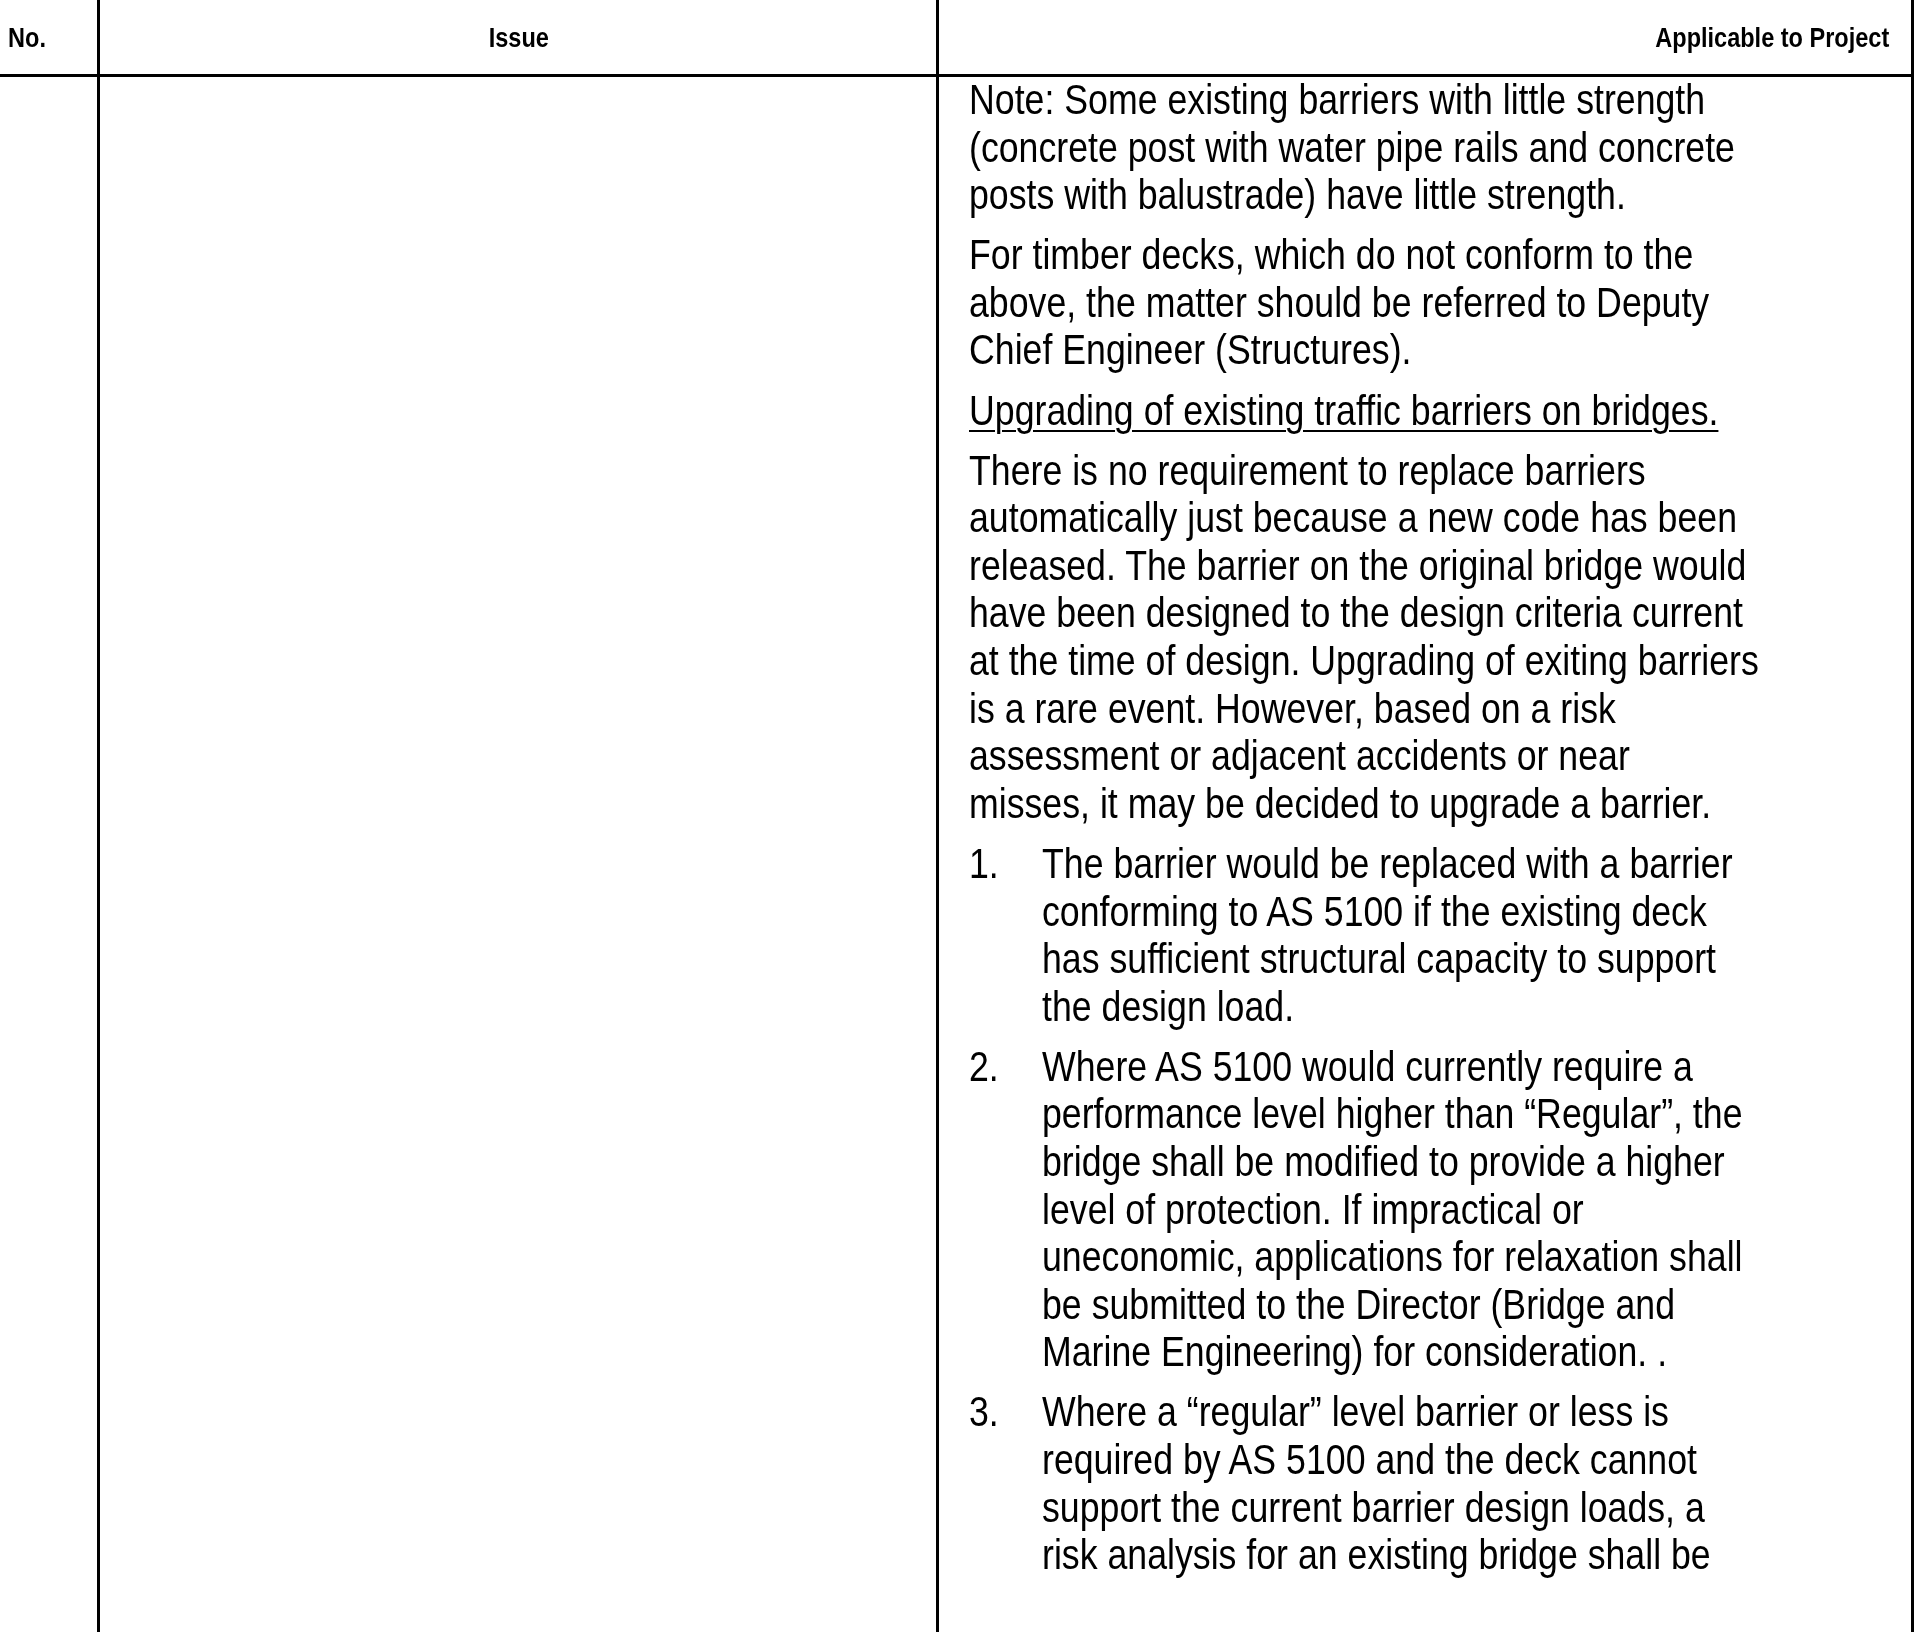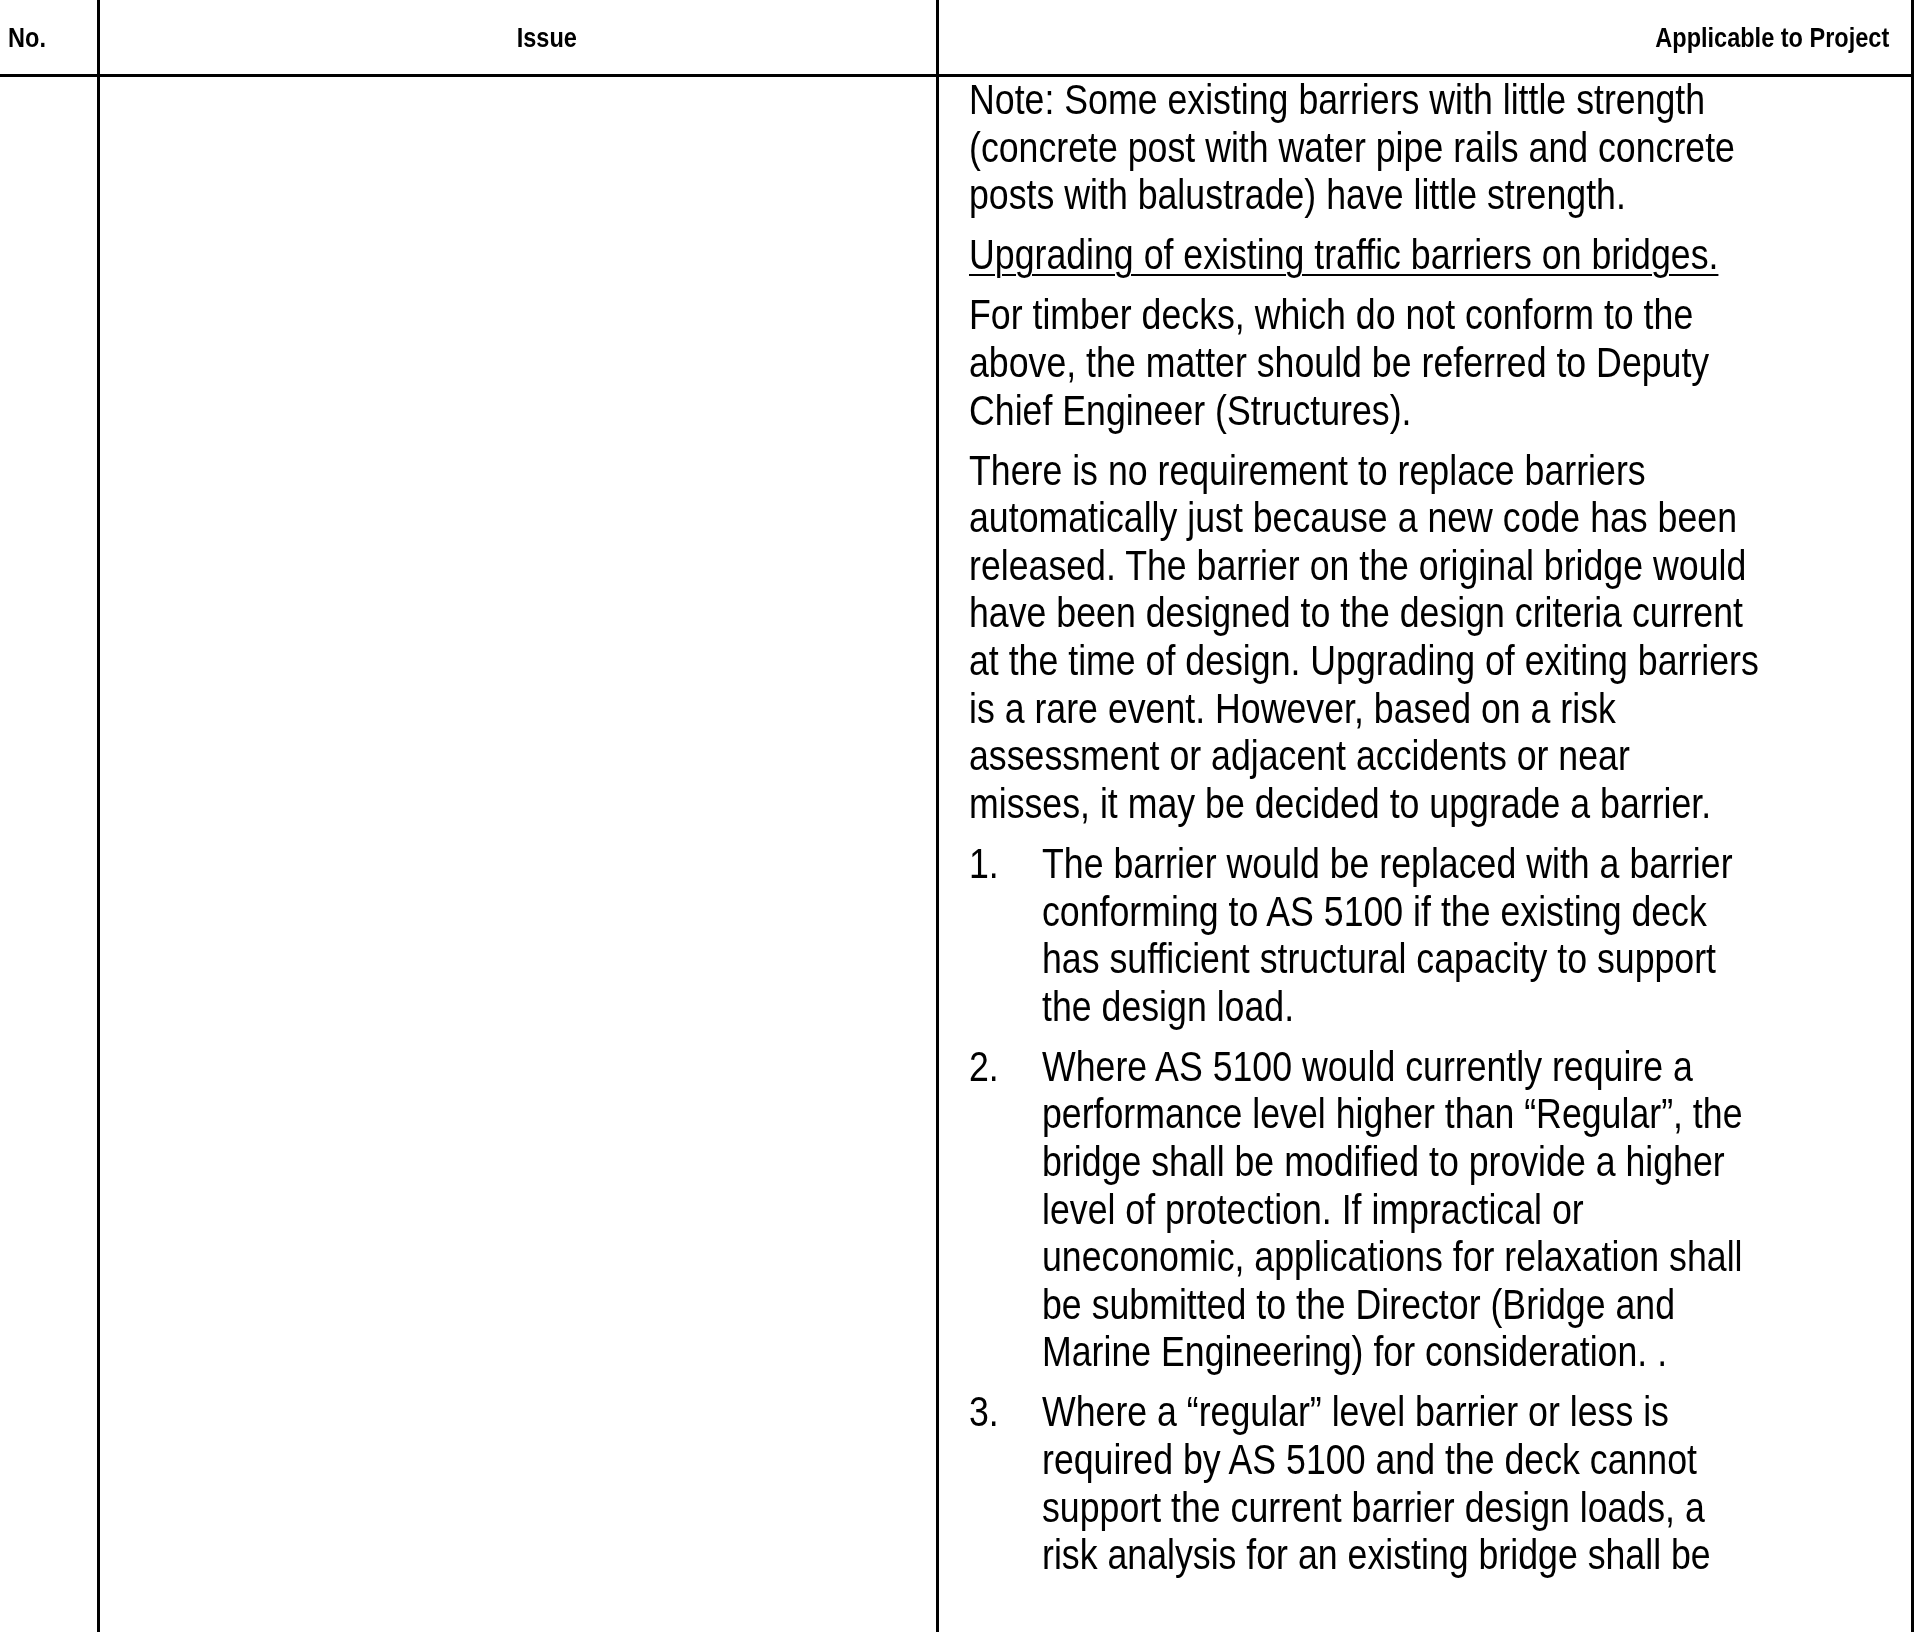--- a/index.html
+++ b/index.html
@@ -38,21 +38,21 @@
     font-size: 28px;
     line-height: 75px;
     white-space: nowrap;
   }
   .hdr span {
     display: inline-block;
     transform: scaleX(0.84);
   }
   .hdr-no { left: 0; width: 98px; }
   .hdr-no span { transform-origin: 7px 50%; margin-left: 7px; }
-  .hdr-issue { left: 101px; width: 836px; text-align: center; padding-left: 28px; }
+  .hdr-issue { left: 101px; width: 836px; text-align: center; }
   .hdr-issue span { transform-origin: 50% 50%; }
   .hdr-app { left: 940px; width: 971px; text-align: right; }
   .hdr-app span { transform-origin: 50% 50%; }
 
   .cell-body {
     position: absolute;
     left: 969px;
     top: 76px;
     width: 930px;
     font-size: 42px;
@@ -105,28 +105,28 @@
 <div style="position:absolute;left:100px;top:77px;width:836px;"></div>
 
 <div class="cell-body">
 
   <div class="para">
     <span class="line">Note: Some existing barriers with little strength</span>
     <span class="line">(concrete post with water pipe rails and concrete</span>
     <span class="line">posts with balustrade) have little strength.</span>
   </div>
 
-  <div class="para heading-ul">
-    <span class="line">Upgrading of existing traffic barriers on bridges.</span>
-  </div>
-
   <div class="para">
     <span class="line">For timber decks, which do not conform to the</span>
     <span class="line">above, the matter should be referred to Deputy</span>
     <span class="line">Chief Engineer (Structures).</span>
+  </div>
+
+  <div class="para heading-ul">
+    <span class="line">Upgrading of existing traffic barriers on bridges.</span>
   </div>
 
   <div class="para">
     <span class="line">There is no requirement to replace barriers</span>
     <span class="line">automatically just because a new code has been</span>
     <span class="line">released. The barrier on the original bridge would</span>
     <span class="line">have been designed to the design criteria current</span>
     <span class="line">at the time of design. Upgrading of exiting barriers</span>
     <span class="line">is a rare event. However, based on a risk</span>
     <span class="line">assessment or adjacent accidents or near</span>

